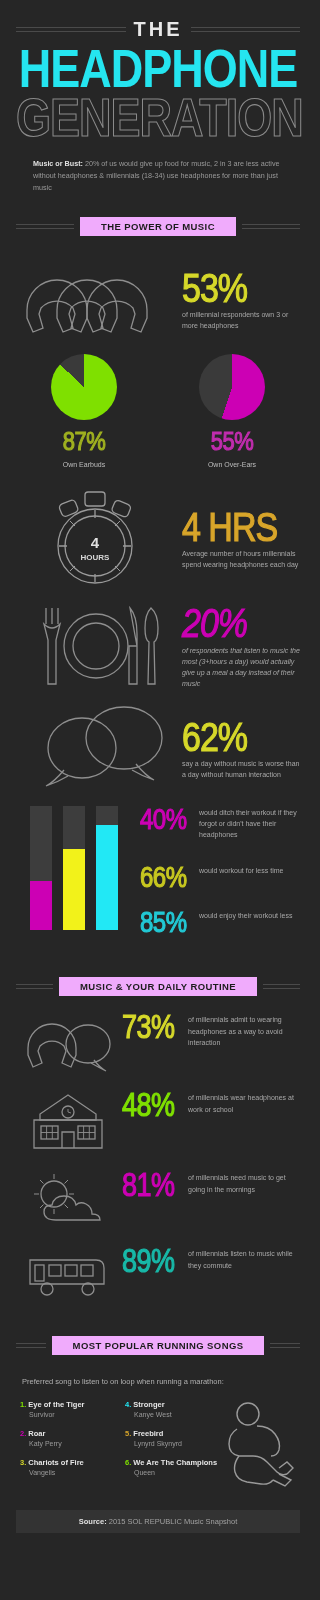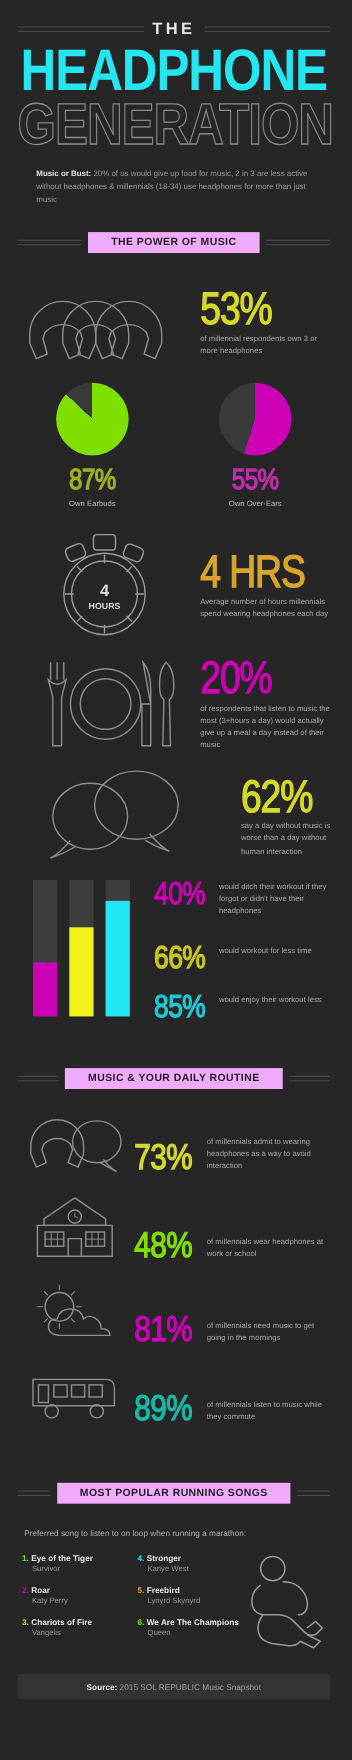--- a/index.html
+++ b/index.html
@@ -14,21 +14,21 @@
     min-height: 1600px;
     overflow-x: hidden;
   }
   .page { width: 316px; position: relative; background: #262626; padding-bottom: 10px; }
 
   
   .title-block { padding: 18px 16px 0; text-align: center; }
   .the-row { display: flex; align-items: center; justify-content: center; gap: 8px; }
   .the-rule { flex: 1; height: 5px; border-top: 1px solid #4a4a4a; border-bottom: 1px solid #4a4a4a; }
   .the-word {
-    font-size: 15px; letter-spacing: 3px; font-weight: 700; color: #e8e8e8;
+    font-size: 20px; letter-spacing: 3px; font-weight: 700; color: #e8e8e8;
   }
   .headline {
     font-size: 45px; line-height: 0.92; font-weight: 700; letter-spacing: -1px;
     color: #25E5F0; margin-top: 4px; white-space: nowrap;
     transform: scaleY(1.18); transform-origin: top center;
   }
   .subhead {
     font-size: 45px; line-height: 0.92; font-weight: 700; letter-spacing: -1px;
     color: transparent; margin-top: 8px; white-space: nowrap;
     -webkit-text-stroke: 1px #8a8a8a;
@@ -77,21 +77,21 @@
   .bar-legend { flex: 1; padding-left: 22px; display: flex; flex-direction: column; justify-content: space-between; height: 124px; }
   .bl-item { display: flex; align-items: flex-start; gap: 7px; }
   .bl-num {
     font-size: 24px; line-height: 0.9; color: transparent; -webkit-text-stroke: 1px currentColor;
     transform: scaleY(1.2); transform-origin: left top; display: inline-block; letter-spacing: -0.5px;
     flex: 0 0 52px;
   }
   .bl-txt { font-size: 7px; line-height: 1.55; color: #a8a8a8; padding-top: 2px; }
 
   
-  .routine-row { display: flex; align-items: flex-end; padding: 10px 14px; }
+  .routine-row { display: flex; align-items: flex-start; padding: 10px 14px; }
   .routine-ico { flex: 0 0 108px; display: flex; justify-content: center; }
   .routine-num {
     flex: 0 0 66px; font-size: 27px; color: transparent; -webkit-text-stroke: 1px currentColor;
     transform: scaleY(1.2); display: inline-block; letter-spacing: -0.5px; line-height: 1;
   }
   .routine-txt { flex: 1; font-size: 7px; line-height: 1.6; color: #a8a8a8; }
 
   
   .songs-intro { font-size: 7.5px; color: #b0b0b0; padding: 14px 22px 0; }
   .songs-body { display: flex; padding: 14px 20px 0; position: relative; }
@@ -176,39 +176,39 @@
         <text x="60" y="62" fill="#e0e0e0" font-size="15" font-weight="700" text-anchor="middle" font-family="Liberation Sans, sans-serif">4</text>
         <text x="60" y="74" fill="#d8d8d8" font-size="8" font-weight="700" text-anchor="middle" font-family="Liberation Sans, sans-serif">HOURS</text>
       </svg>
     </div>
     <div class="stat-text">
       <div class="big-num stroke" style="color:#D8A52A;">4 HRS</div>
       <div class="blurb">Average number of hours millennials spend wearing headphones each day</div>
     </div>
   </div>
 
-  <div class="stat-row" style="padding-top:10px;">
+  <div class="stat-row" style="padding-top:10px;font-style:italic;">
     <div class="stat-icon" style="flex:0 0 160px;">
       <svg width="140" height="92" viewBox="0 0 140 92">
         <g fill="none" stroke="#8e8e8e" stroke-width="1.3">
           <path d="M22 8 L22 24 M28 8 L28 24 M34 8 L34 24 M20 24 Q28 32 36 24 L32 40 L32 84 L24 84 L24 40 Z"></path>
           <circle cx="72" cy="46" r="32"></circle>
           <circle cx="72" cy="46" r="23"></circle>
           <path d="M106 8 Q113 16 113 34 L113 46 L105 46 L105 84 L113 84 L113 46 Z"></path>
           <path d="M127 8 Q134 14 134 28 Q134 40 130 42 L131 84 L124 84 L125 42 Q121 40 121 28 Q121 14 127 8 Z"></path>
         </g>
       </svg>
     </div>
     <div class="stat-text">
       <div class="big-num stroke" style="color:#CC00B4;">20%</div>
       <div class="blurb">of respondents that listen to music the most (3+hours a day) would actually give up a meal a day instead of their music</div>
     </div>
   </div>
 
-  <div class="stat-row" style="padding-top:12px;gap:37px;">
+  <div class="stat-row" style="padding-top:12px;">
     <div class="stat-icon" style="flex:0 0 160px;">
       <svg width="140" height="88" viewBox="0 0 140 88">
         <g fill="none" stroke="#8e8e8e" stroke-width="1.3">
           <ellipse cx="58" cy="44" rx="34" ry="30"></ellipse>
           <path d="M40 66 Q30 78 22 82 Q34 78 44 72"></path>
           <ellipse cx="100" cy="34" rx="38" ry="31"></ellipse>
           <path d="M112 60 Q122 72 130 76 Q118 72 108 66"></path>
         </g>
       </svg>
     </div>
@@ -312,21 +312,21 @@
           <rect x="59" y="17" width="12" height="11"></rect>
           <circle cx="25" cy="41" r="6"></circle>
           <circle cx="66" cy="41" r="6"></circle>
         </g>
       </svg>
     </div>
     <div class="routine-num" style="color:#18B8A8;">89%</div>
     <div class="routine-txt">of millennials listen to music while they commute</div>
   </div>
 
-  <div class="sec-head" style="margin-top:44px;">
+  <div class="sec-head" style="margin-top:26px;">
     <div class="sec-rule"></div>
     <div class="sec-pill">MOST POPULAR RUNNING SONGS</div>
     <div class="sec-rule"></div>
   </div>
 
   <div class="songs-intro">Preferred song to listen to on loop when running a marathon:</div>
 
   <div class="songs-body">
     <div class="songs-cols">
       <div class="song-col">

